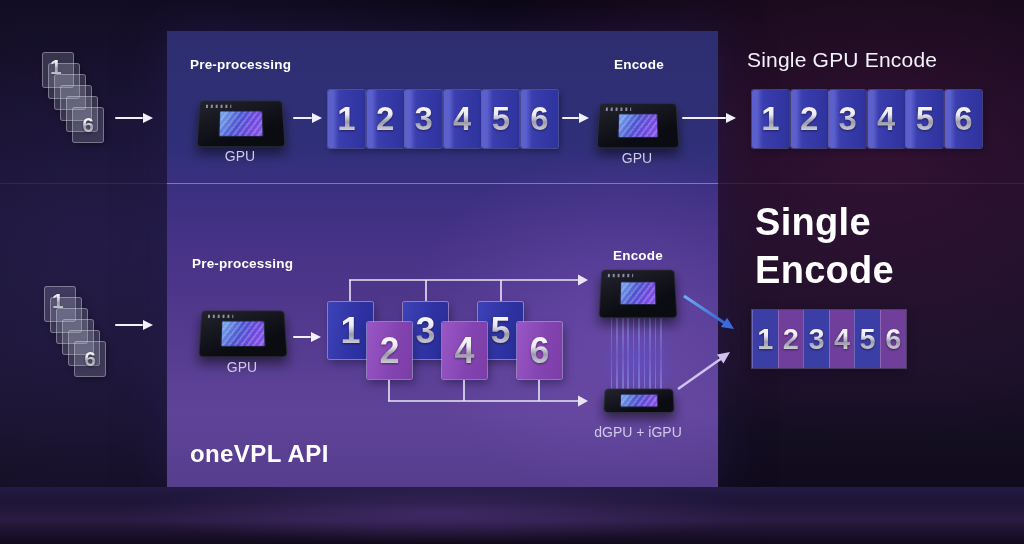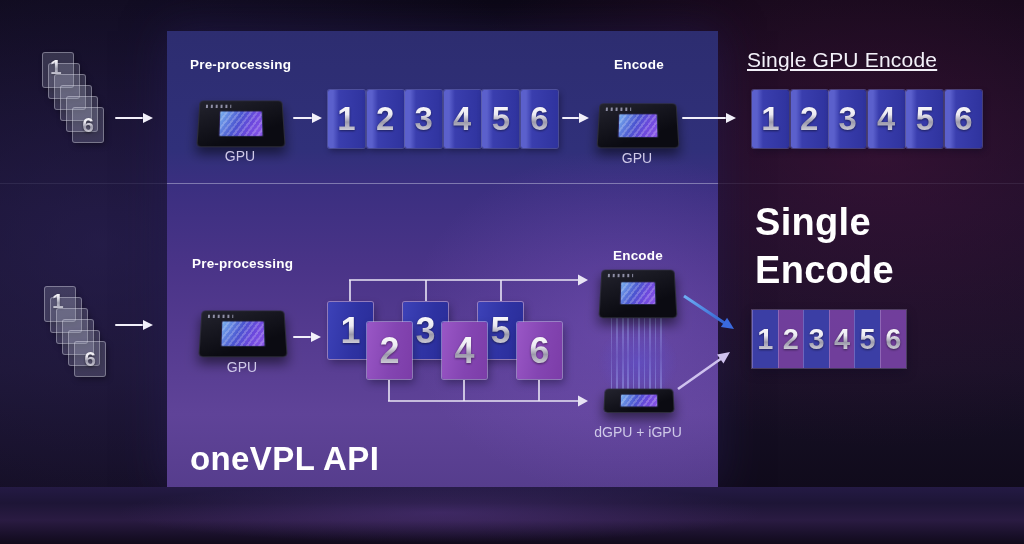--- a/index.html
+++ b/index.html
@@ -26,21 +26,21 @@
     left:0;top:487px;width:1024px;height:57px;
     background:
       radial-gradient(430px 40px at 43% 45%, rgba(110,70,170,0.35), transparent 75%),
       linear-gradient(180deg,#241a44 0%,#1d1536 28%,#2a1b42 58%,#180f28 86%,#110a1b 100%);
   }
   
   .section-label{font-size:13.5px;font-weight:700;color:#ffffff;letter-spacing:.2px;}
   .gpu-label{font-size:14px;color:#cfc9e8;text-align:center;}
   .title-single{font-size:21px;font-weight:400;color:#f3f1f9;letter-spacing:.2px;}
   .title-hyper{font-size:38px;font-weight:700;color:#ffffff;line-height:48px;letter-spacing:.3px;}
-  .api-title{font-size:33px;font-weight:700;color:#ffffff;letter-spacing:.4px;}
+  .api-title{font-size:24px;font-weight:700;color:#ffffff;letter-spacing:.4px;}
   
   .num{
     font-weight:700;
     background:linear-gradient(180deg,#ffffff 5%,#eceaf2 38%,#9b99aa 58%,#f2f1f7 95%);
     -webkit-background-clip:text;background-clip:text;color:transparent;
     filter:drop-shadow(0 1.5px 1px rgba(0,0,0,0.45));
   }
   
   .strip{display:flex;}
   .tile{
@@ -179,21 +179,21 @@
     <div class="pins"></div>
     <div class="screen" style="width:38px;height:25px;"></div>
   </div>
   <div class="abs gpu-label" style="left:598px;top:150px;width:78px;">GPU</div>
 
   <div class="abs arrow" style="left:682px;top:112px;width:54px;height:12px;">
       <div class="stem"></div>
       <div class="head"></div>
     </div>
 
-  <div class="abs title-single" style="left:747px;top:48px;text-decoration:underline;">Single GPU Encode</div>
+  <div class="abs title-single" style="left:747px;top:48px;">Single GPU Encode</div>
   <div class="abs strip" style="left:752px;top:90px;">
     <div class="tile">
         <span class="num">1</span>
       </div>
     <div class="tile">
         <span class="num">2</span>
       </div>
     <div class="tile">
         <span class="num">3</span>
       </div>

